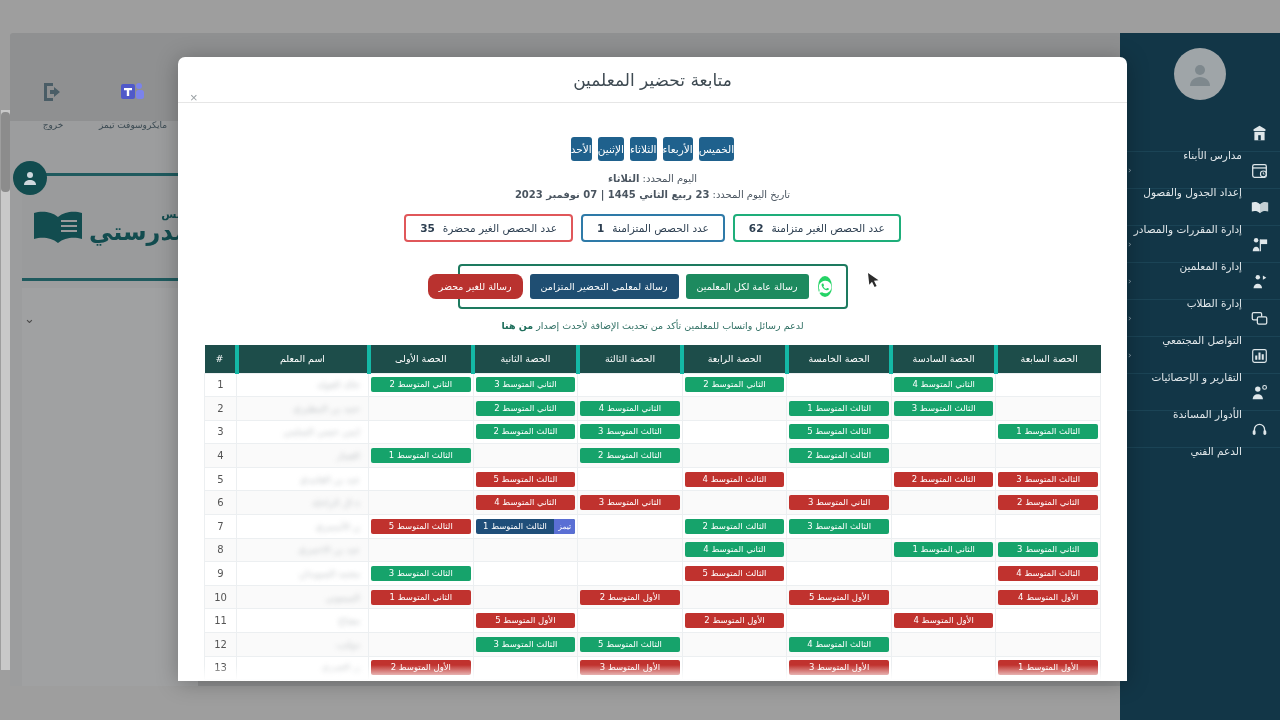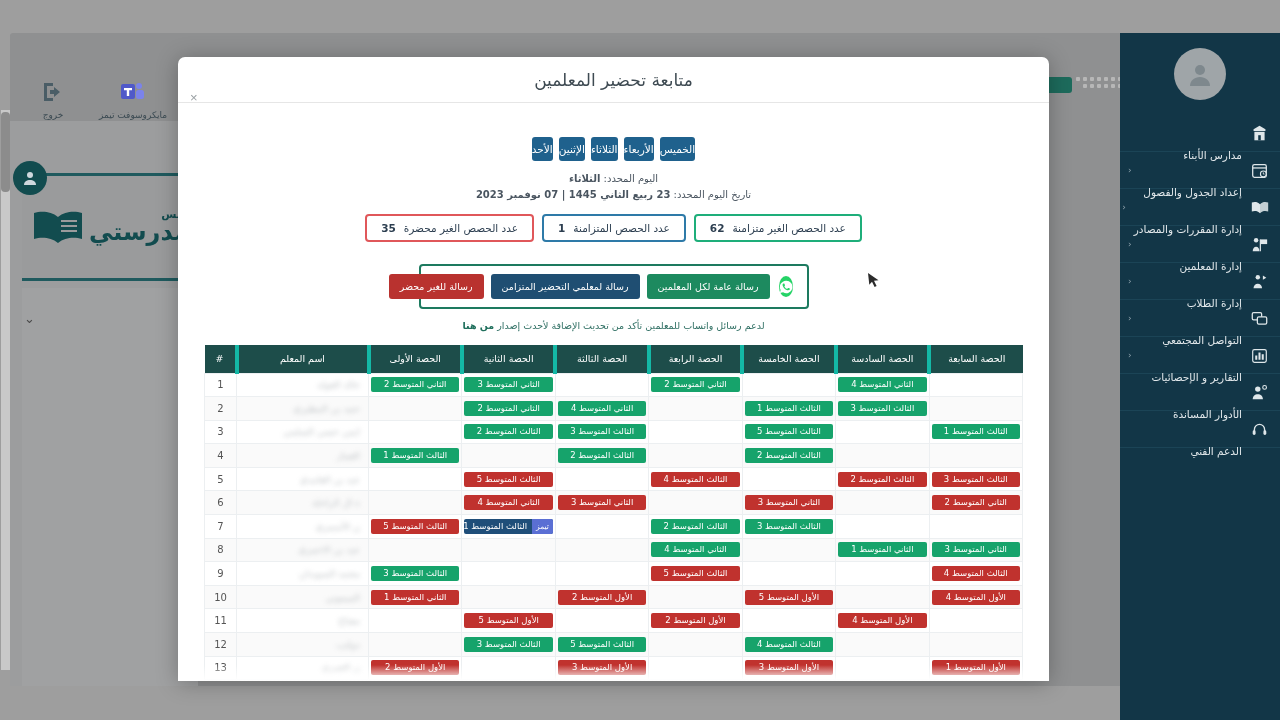--- a/index.html
+++ b/index.html
@@ -20,21 +20,21 @@
   .bg-white { position: absolute; background: #fff; }
 
   
   #top-tools {
     position: absolute; left: 12px; top: 36px; height: 60px;
     display: flex; flex-direction: row-reverse; gap: 18px; align-items: flex-start;
     padding-top: 10px; direction: rtl;
   }
   .tool {
     width: 62px; display: flex; flex-direction: column; align-items: center;
-    gap: 5px; cursor: pointer;
+    gap: 15px; cursor: pointer;
   }
   .tool .glyph { height: 26px; display: flex; align-items: center; justify-content: center; }
   .tool .tlabel {
     font-size: 9px; color: #3b4a52; white-space: nowrap; text-align: center;
     letter-spacing: -.2px;
   }
 
   
   #logo-panel {
     position: absolute; left: 12px; top: 140px; width: 176px; height: 108px;
@@ -87,21 +87,21 @@
     display: flex; align-items: center; gap: 8px; height: 37px;
     padding: 0 11px 0 8px; border-bottom: 1px solid #1b4456; cursor: pointer;
     font-size: 10.5px; color: #e2e8eb; position: relative;
   }
   .sb-ico { width: 19px; height: 19px; flex: 0 0 19px; display: flex; align-items: center; justify-content: center; }
   .sb-label { flex: 1; white-space: nowrap; letter-spacing: -.1px; margin-top: 43px; }
   .sb-chev { font-size: 9px; color: #8fa3ad; }
 
   
   #modal {
-    position: absolute; left: 178px; top: 57px; width: 871px; height: 624px;
+    position: absolute; left: 178px; top: 57px; width: 949px; height: 624px;
     background: #fff; border-radius: 7px 7px 0 0;
     box-shadow: 0 2px 22px rgba(0,0,0,.28); direction: rtl; overflow: hidden;
   }
   #modal-head {
     height: 46px; border-bottom: 1px solid #e6e6e6; position: relative;
     display: flex; align-items: center; justify-content: center;
   }
   #modal-title { font-size: 17px; color: #3e4a52; font-weight: 400; }
   #modal-close {
     position: absolute; left: 9px; top: 31px; font-size: 13px; color: #9aa0a4;
@@ -432,21 +432,21 @@
           </div>
         </div>
 
       <div id="msgbar">
         <span id="wa-icon">
           <svg width="14" height="14" viewBox="0 0 14 14">
               <path d="M7 .8A6.2 6.2 0 0 0 1.6 10L.9 13.1l3.2-.8A6.2 6.2 0 1 0 7 .8zm3.3 8.6c-.15.42-.88.8-1.2.83-.32.03-.33.26-2.08-.53S4.3 6.9 4.2 6.74c-.1-.15-.66-.95-.62-1.77.04-.82.5-1.2.67-1.35.16-.16.34-.18.45-.17.13 0 .24 0 .35.01.11 0 .27-.04.4.33.14.4.47 1.34.51 1.44.04.1.06.21 0 .33-.07.12-.1.2-.2.3-.1.12-.2.26-.29.35-.1.1-.2.2-.09.4.1.2.47.84 1.02 1.34.7.64 1.3.84 1.5.94.2.1.31.08.43-.05.12-.14.5-.57.63-.77.13-.2.26-.16.43-.1.18.07 1.1.53 1.29.63.19.1.31.14.36.22.04.08.04.46-.11.88z" fill="#fff"></path>
             </svg>
         </span>
         <div id="msg-btns" style="display:flex;gap:7px;flex-direction:row-reverse;">
-            <button class="msg-btn red" style="background: rgb(185, 50, 47);">رسالة للغير محضر</button>
+            <button class="msg-btn red" style="background: rgb(185, 50, 47); border-radius: 8px;">رسالة للغير محضر</button>
             <button class="msg-btn blue" style="background: rgb(31, 78, 114);">رسالة لمعلمي التحضير المتزامن</button>
             <button class="msg-btn green" style="background: rgb(29, 138, 95);">رسالة عامة لكل المعلمين</button>
           </div>
       </div>
 
       <div id="msg-note">
         <span>لدعم رسائل واتساب للمعلمين تأكد من تحديث الإضافة لأحدث إصدار</span>
         <a class="lnk">من هنا</a>
       </div>
 

